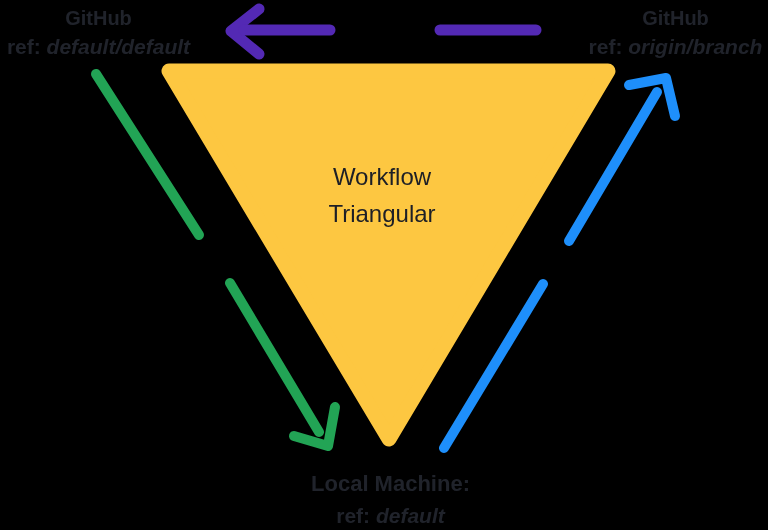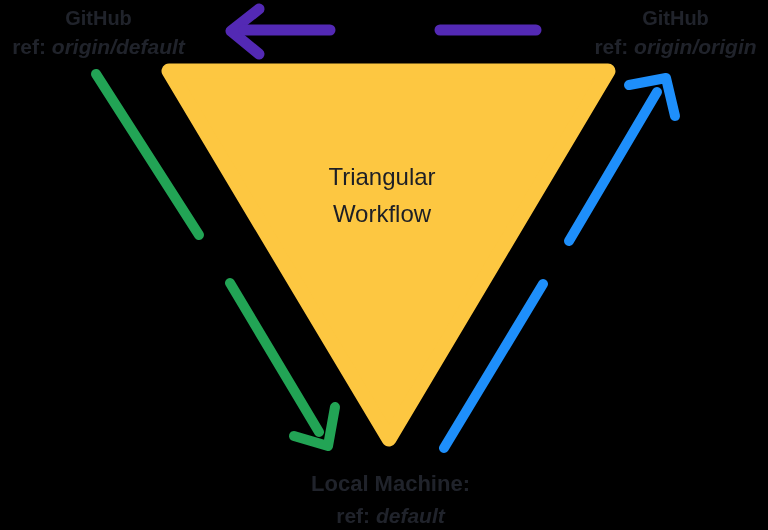--- a/index.html
+++ b/index.html
@@ -80,35 +80,35 @@
     </g>
 
     <g fill="none" stroke-width="10" stroke-linecap="round" stroke-linejoin="round" stroke="#1E8FFB">
       <line x1="444" y1="448" x2="543" y2="284"></line>
       <line x1="569" y1="241" x2="657" y2="92"></line>
       <polyline points="629,85 666,78 675,116"></polyline>
     </g>
   </svg>
 
   <div class="triangle-text">
+    <div>Workflow</div>
     <div>Triangular</div>
-    <div>Workflow</div>
   </div>
 
   <div class="node-label" id="label-top-left">
     <div class="title">GitHub</div>
     <div class="ref">
-      <span class="prefix">ref:</span><em>origin/default</em>
+      <span class="prefix">ref:</span><em>default/default</em>
     </div>
   </div>
 
   <div class="node-label" id="label-top-right">
     <div class="title">GitHub</div>
     <div class="ref">
-      <span class="prefix">ref:</span><em>origin/origin</em>
+      <span class="prefix">ref:</span><em>origin/branch</em>
     </div>
   </div>
 
   <div class="node-label" id="label-bottom">
     <div class="title">Local Machine:</div>
     <div class="ref">
       <span class="prefix">ref:</span><em>default</em>
     </div>
   </div>
 

